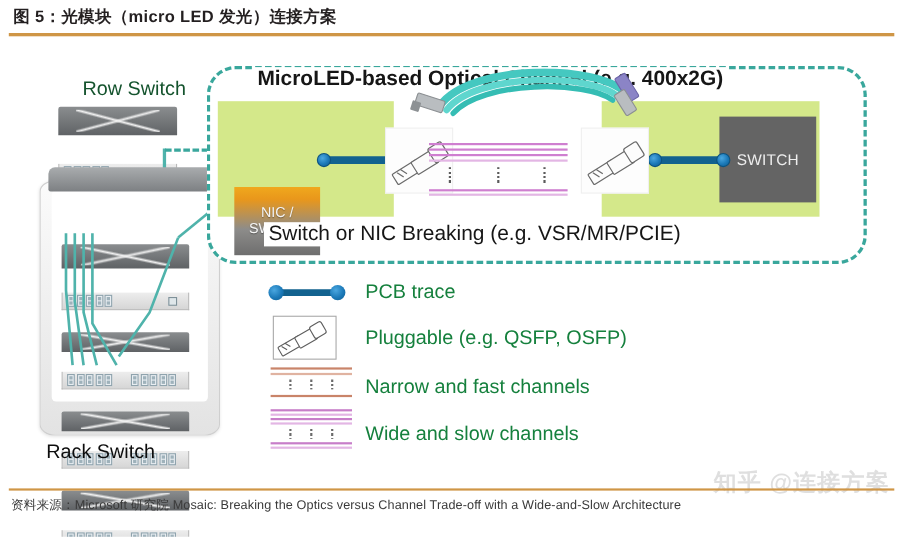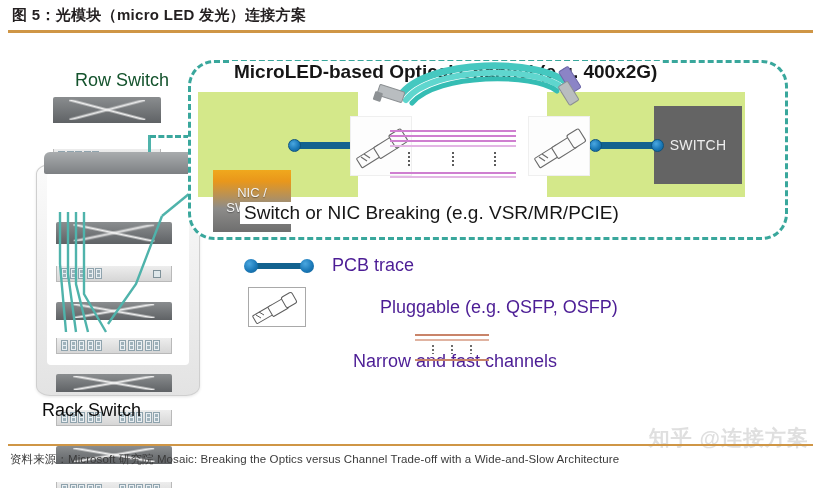--- a/index.html
+++ b/index.html
@@ -192,21 +192,21 @@
 
   
   .wide-bundle { position: absolute; left: 390px; top: 96px; width: 126px; height: 48px; }
   .wb-line { position: absolute; left: 0; width: 126px; height: 2px; background: #cf7fd0; }
   .wb-dots { position: absolute; width: 2px; background: repeating-linear-gradient(#5b5b5b 0 2px, transparent 2px 4px); }
 
   
   .legend { position: absolute; left: 240px; top: 212px; width: 430px; }
   .lg-row { display: flex; align-items: center; height: 38px; }
   .lg-key { width: 92px; position: relative; height: 34px; }
-  .lg-text { font-size: 18px; color: #4c1d95; white-space: nowrap; }
+  .lg-text { font-size: 18px; color: #15803d; white-space: nowrap; }
 
   .key-pcb-bar {
     position: absolute; left: 8px; top: 15px; width: 62px; height: 6px;
     background: #12628f; border-radius: 3px;
   }
   .key-pcb-dot {
     position: absolute; top: 11px; width: 14px; height: 14px; border-radius: 50%;
     background: radial-gradient(circle at 38% 34%, #4aa7e0 0%, #1b79b8 55%, #0f5d90 100%);
   }
   .key-plug {
@@ -415,52 +415,70 @@
 
     <div class="lg-row">
       <div class="lg-key">
         <div class="key-pcb-bar"></div>
         <div class="key-pcb-dot" style="left:4px;"></div>
         <div class="key-pcb-dot" style="left:60px;"></div>
       </div>
       <div class="lg-text">PCB trace</div>
     </div>
 
-    <div class="lg-row" style="height:46px;gap:48px;">
+    <div class="lg-row" style="height:46px;">
       <div class="lg-key" style="height:46px;">
         <div class="key-plug">
           <svg width="56" height="38" viewBox="0 0 56 38">
             <g stroke="#5e5e5e" stroke-width="1" fill="#ffffff">
               <rect x="4" y="22" width="22" height="9" rx="1" transform="rotate(-30 15 26)"></rect>
               <rect x="20" y="14" width="18" height="11" rx="1" transform="rotate(-30 29 19)"></rect>
               <rect x="34" y="6" width="12" height="12" rx="2" transform="rotate(-30 40 12)"></rect>
               <line x1="7" y1="27" x2="12" y2="30"></line>
               <line x1="10" y1="24" x2="15" y2="27"></line>
             </g>
           </svg>
         </div>
       </div>
       <div class="lg-text">Pluggable (e.g. QSFP, OSFP)</div>
     </div>
 
-    <div class="lg-row" style="height:42px;flex-direction:column;">
+    <div class="lg-row" style="height:42px;">
       <div class="lg-key" style="height:42px;">
         <div class="key-narrow">
           <div class="nl" style="top:2px;"></div>
           <div class="nl nl-soft" style="top:7px;"></div>
           <div class="ticks" style="top:13px;">
             <div class="tick"></div>
             <div class="tick"></div>
             <div class="tick"></div>
           </div>
           <div class="nl" style="top:27px;"></div>
         </div>
       </div>
       <div class="lg-text">Narrow and fast channels</div>
     </div>
 
+    <div class="lg-row" style="height:44px;">
+      <div class="lg-key" style="height:44px;">
+        <div class="key-wide">
+          <div class="wl" style="top:0px;"></div>
+          <div class="wl wl-pale" style="top:4px;"></div>
+          <div class="wl" style="top:8px;"></div>
+          <div class="wl wl-pale" style="top:12px;"></div>
+          <div class="ticks" style="top:18px;">
+            <div class="tick"></div>
+            <div class="tick"></div>
+            <div class="tick"></div>
+          </div>
+          <div class="wl" style="top:30px;"></div>
+          <div class="wl wl-pale" style="top:34px;"></div>
+        </div>
+      </div>
+      <div class="lg-text">Wide and slow channels</div>
+    </div>
 
   </div>
 </div>
 
 <div class="watermark">知乎 @连接方案</div>
 <div class="rule-bottom"></div>
 <div class="source-line">资料来源：Microsoft  研究院 Mosaic: Breaking the Optics versus Channel Trade-off with a Wide-and-Slow Architecture</div>
 
 </body></html>

